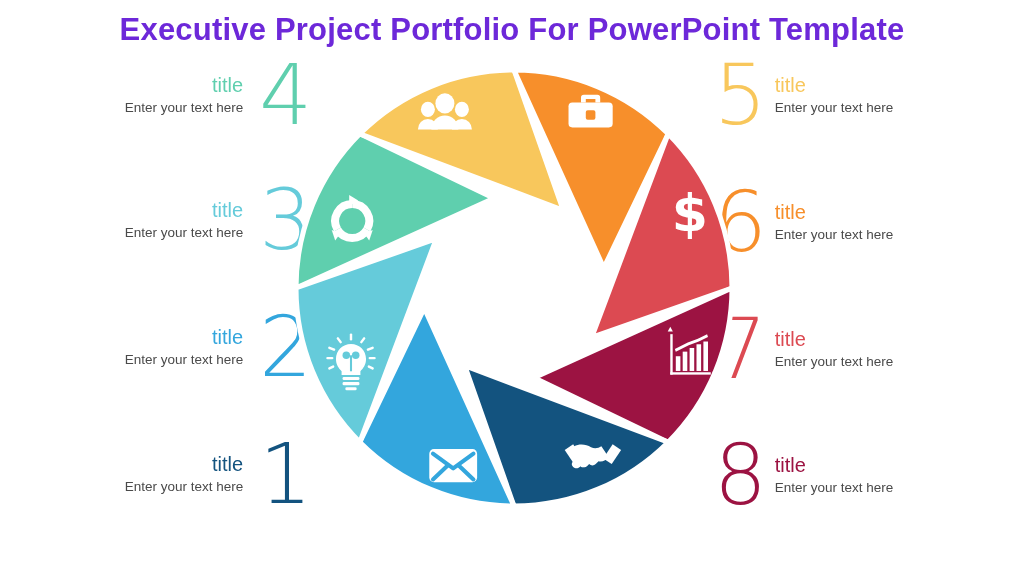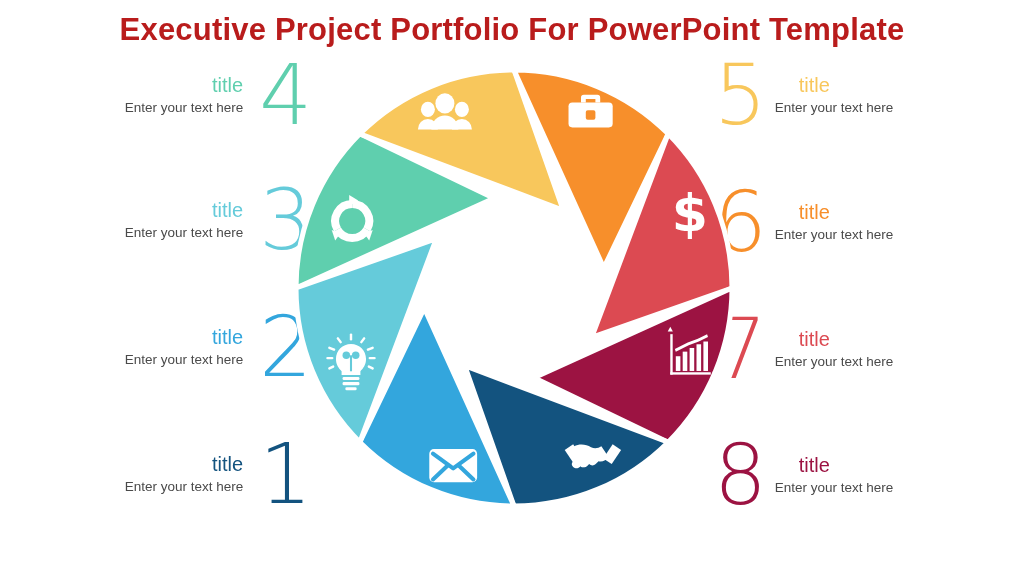--- a/index.html
+++ b/index.html
@@ -22,21 +22,21 @@
 
   
   .slide-title {
     position: absolute;
     top: 12px;
     left: 0;
     width: 1024px;
     text-align: center;
     font-size: 31px;
     font-weight: bold;
-    color: #b91c1c;
+    color: #6d28d9;
     letter-spacing: 0.2px;
     white-space: nowrap;
   }
 
   
   .callout {
     position: absolute;
     display: flex;
     align-items: center;
     height: 96px;
@@ -59,21 +59,20 @@
     flex-direction: column;
   }
   .callout-left  .texts { order: 1; align-items: flex-end; text-align: right; }
   .callout-right .texts { order: 1; align-items: flex-start; text-align: left; }
 
   .t-title {
     font-size: 20px;
     font-weight: 400;
     line-height: 1.05;
     margin-bottom: 4px;
-    margin-left: 24px;
   }
   .t-body {
     font-size: 13.5px;
     color: #4a4a4a;
     line-height: 1.2;
     white-space: nowrap;
     text-align: center;
   }
 
   

